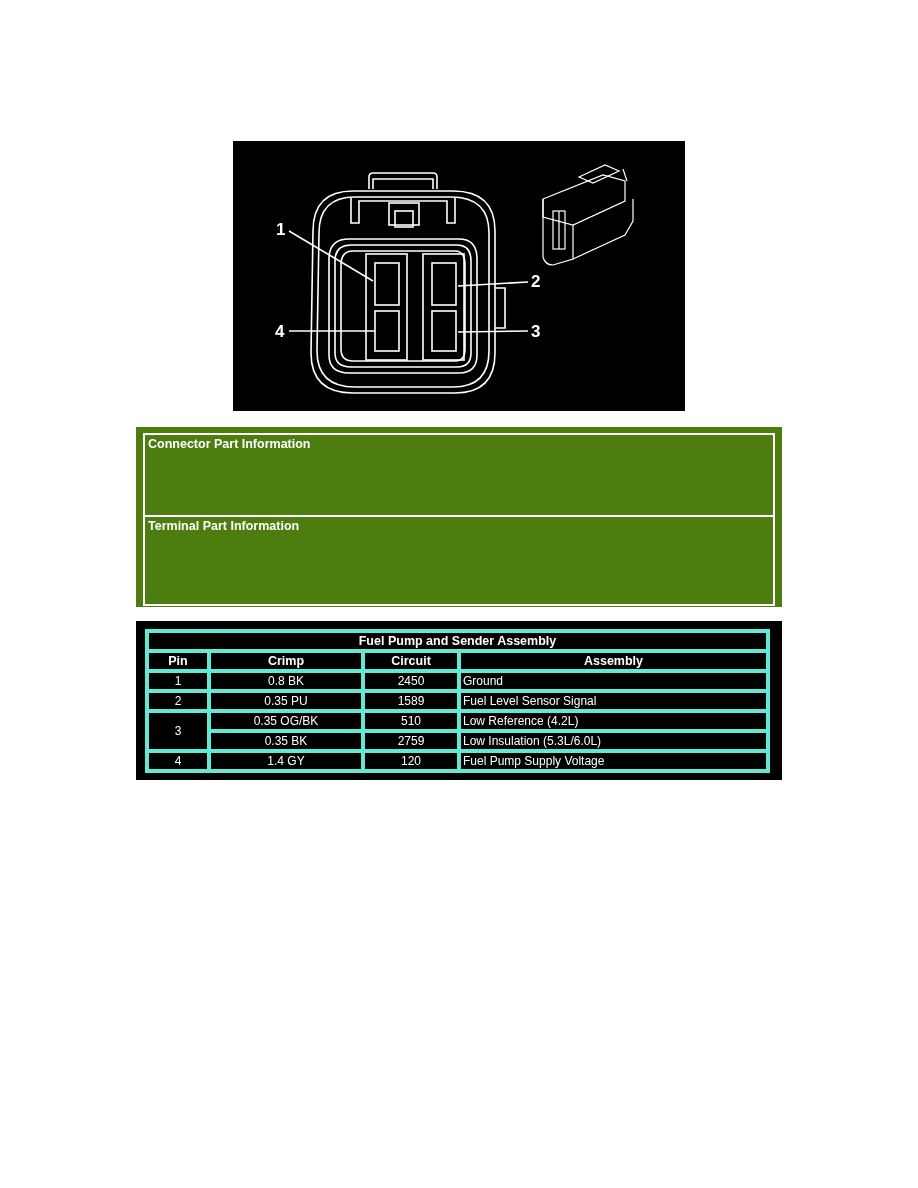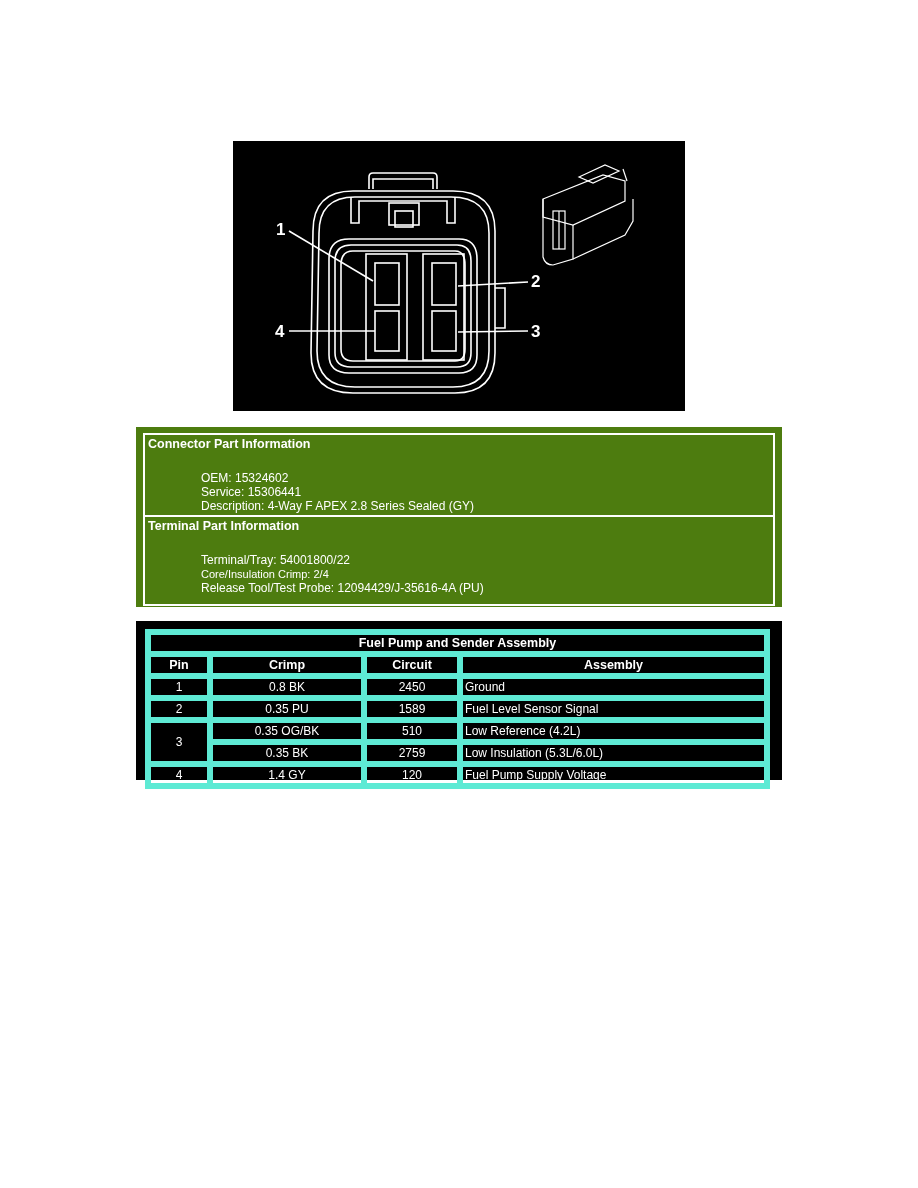--- a/index.html
+++ b/index.html
@@ -9,21 +9,21 @@
   .info { position: absolute; left: 136px; top: 427px; width: 646px; height: 180px; background: #4d7c0f; }
   .info-inner { position: absolute; left: 7px; top: 6px; width: 632px; }
   .info-section { border: 2px solid #fff; box-sizing: border-box; position: relative; }
   .info-section.s1 { height: 84px; }
   .info-section.s2 { height: 89px; border-top: none; }
   .info-section .title { position: absolute; left: 3px; top: 2px; font-size: 12.5px; font-weight: bold; }
   .info-section .lines { position: absolute; left: 56px; top: 36px; font-size: 12px; line-height: 14px; }
   .info-section .lines div.small { font-size: 11px; }
   .pin-wrap { position: absolute; left: 136px; top: 621px; width: 646px; height: 159px; background: #000; }
   table.pins { position: absolute; left: 9px; top: 8px; width: 625px; border-collapse: collapse; font-size: 12px; color: #fff; }
-  table.pins td, table.pins th { border: 6px solid #5eead4; height: 16px; padding: 0 2px; }
+  table.pins td, table.pins th { border: 4px solid #5eead4; height: 16px; padding: 0 2px; }
   table.pins th { font-weight: bold; text-align: center; font-size: 12.5px; }
   table.pins td.c { text-align: center; }
   table.pins td.l { text-align: left; }
 </style>
 </head>
 <body>
 
 <div class="figure">
   <svg width="452" height="270" viewBox="0 0 452 270">
     <g fill="none" stroke="#fff" stroke-width="1.6">
@@ -72,33 +72,23 @@
       <path d="M346 36 L372 24 L386 30 L360 42 Z"></path>
       <path d="M390 28 L394 40"></path>
     </g>
   </svg>
 </div>
 
 <div class="info">
   <div class="info-inner">
     <div class="info-section s1">
       <div class="title">Connector Part Information</div>
-      <div class="lines">
-        <div>OEM: 15324602</div>
-        <div>Service: 15306441</div>
-        <div>Description: 4-Way F APEX 2.8 Series Sealed (GY)</div>
-      </div>
     </div>
     <div class="info-section s2">
       <div class="title">Terminal Part Information</div>
-      <div class="lines">
-        <div>Terminal/Tray: 54001800/22</div>
-        <div class="small">Core/Insulation Crimp: 2/4</div>
-        <div>Release Tool/Test Probe: 12094429/J-35616-4A (PU)</div>
-      </div>
     </div>
   </div>
 </div>
 
 <div class="pin-wrap">
   <table class="pins">
     <colgroup>
       <col style="width:62px">
         <col style="width:154px">
         <col style="width:96px">

